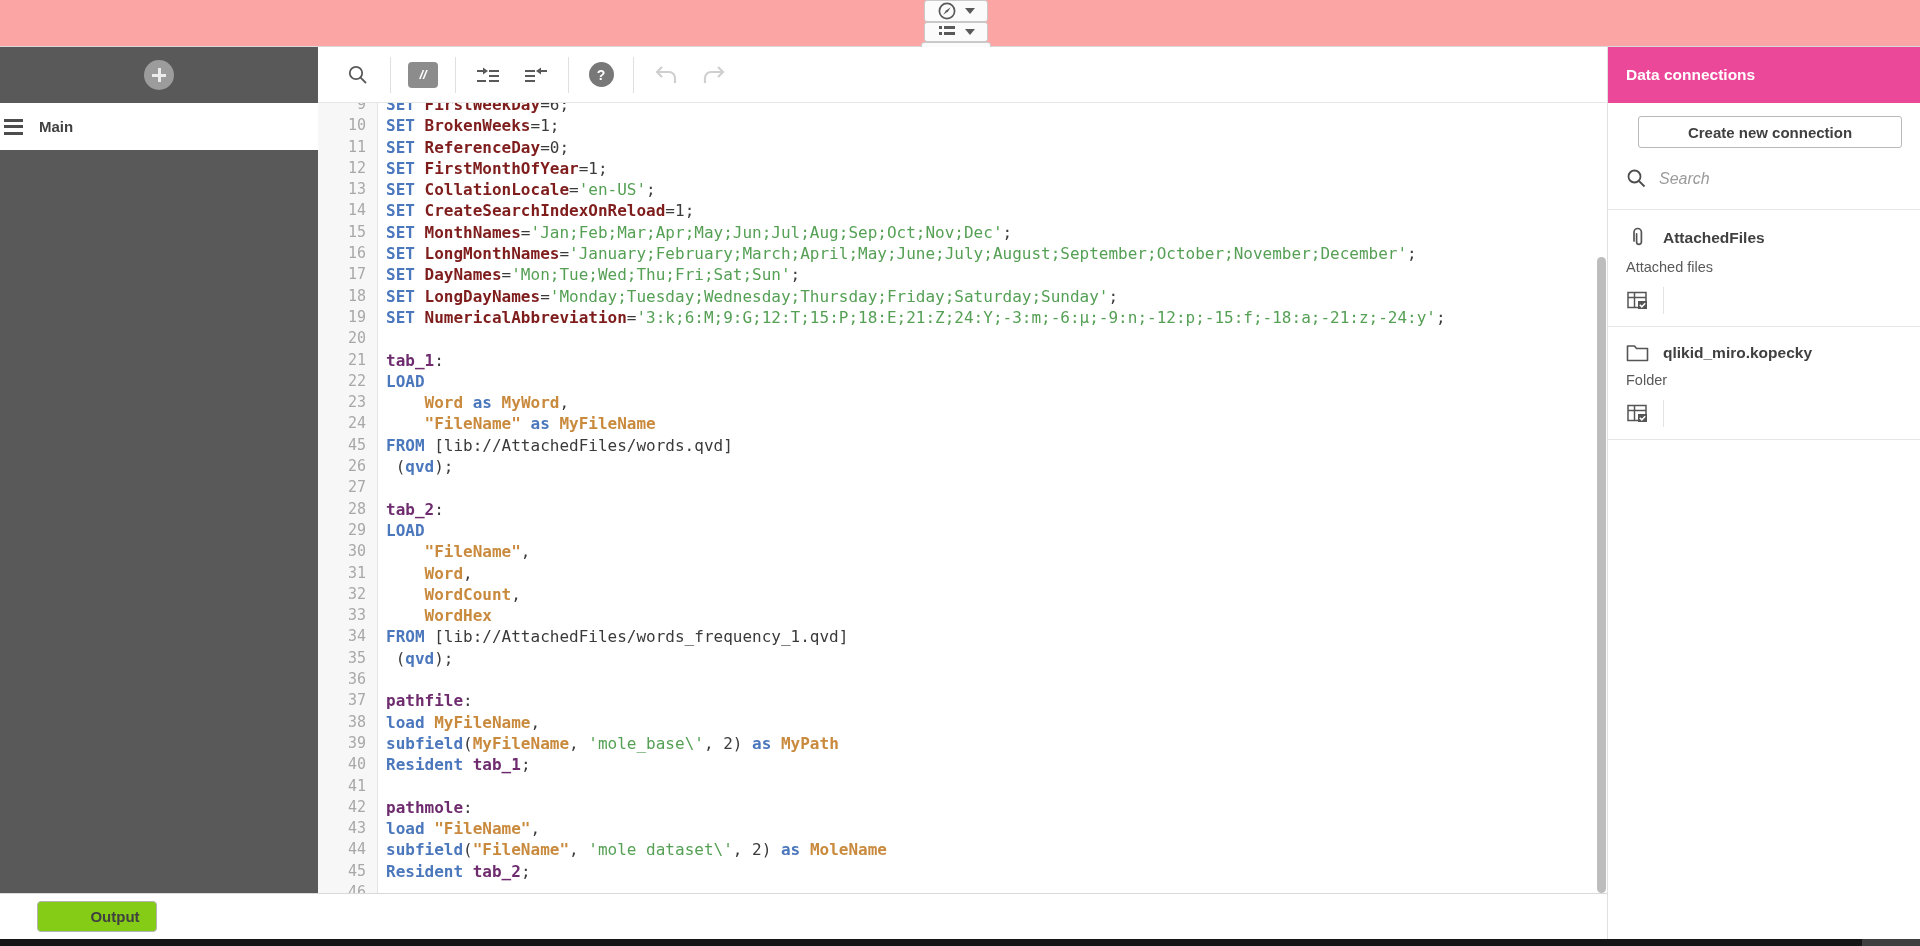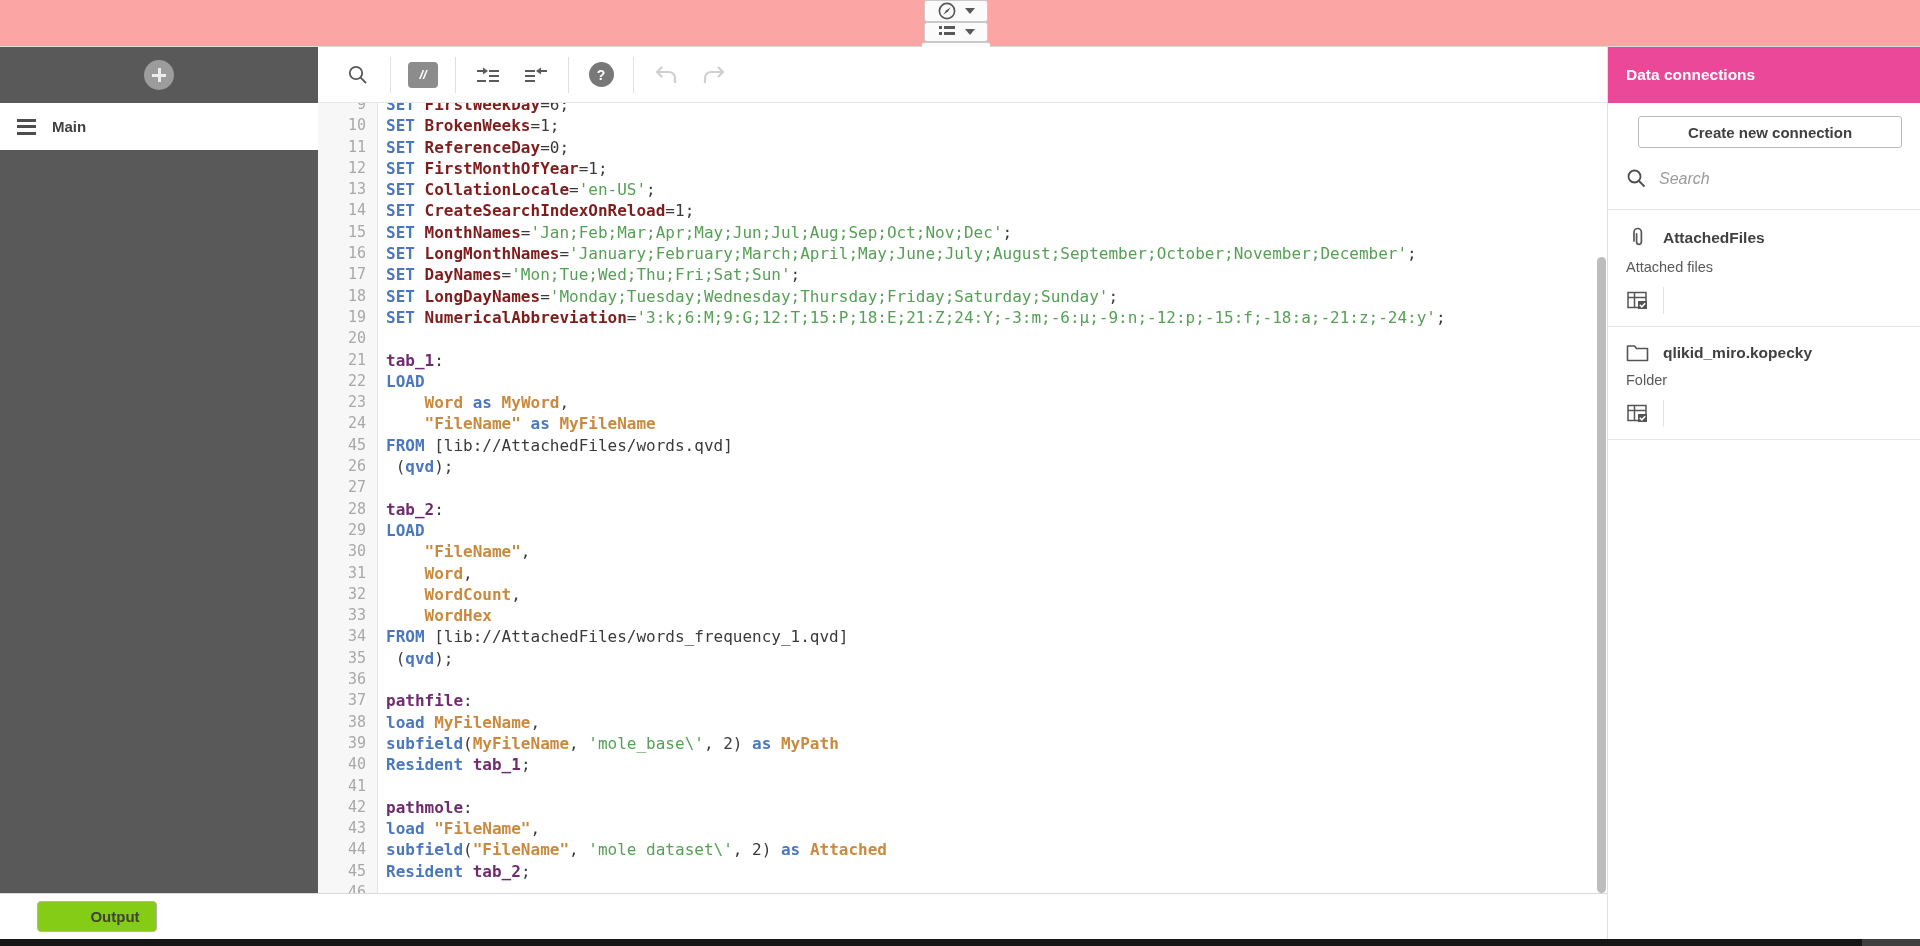--- a/index.html
+++ b/index.html
@@ -29,21 +29,21 @@
   .toggle-btn { width:50px; height:34px; background:#4d4d4d; border-radius:3px; border:none;
                 display:flex; align-items:center; justify-content:center; cursor:pointer; }
 
   
   .sidebar { grid-column:1; grid-row:2; background:#595959; display:flex; flex-direction:column; }
   .sidebar-top { height:56px; display:flex; align-items:center; justify-content:center; }
   .plus-circle { width:30px; height:30px; border-radius:50%; background:#9c9c9c; position:relative; cursor:pointer; border:none; }
   .plus-circle::before, .plus-circle::after { content:""; position:absolute; background:#ececec; }
   .plus-circle::before { left:8px; top:13.5px; width:14px; height:3px; }
   .plus-circle::after  { left:13.5px; top:8px; width:3px; height:14px; }
-  .section-row { height:47px; background:#fff; display:flex; align-items:center; padding-left:17px; gap:16px; cursor:pointer; }
+  .section-row { height:47px; background:#fff; display:flex; align-items:center; padding-left:4px; gap:16px; cursor:pointer; }
   .hamburger { display:flex; flex-direction:column; gap:3.5px; }
   .hamburger span { width:19px; height:3px; background:#4d4d4d; }
   .section-label { font-size:15px; font-weight:bold; color:#404040; }
 
   
   .editor-col { grid-column:2; grid-row:2; display:flex; flex-direction:column; background:#fff; }
   .editor-toolbar { height:56px; border-bottom:1px solid #e6e6e6; display:flex; align-items:center; padding-left:16px; }
   .etb-btn { width:48px; height:44px; background:none; border:none; display:flex; align-items:center; justify-content:center; cursor:pointer; }
   .etb-sep { width:1px; height:36px; background:#e0e0e0; margin:0 8px; }
   .comment-chip { width:30px; height:26px; background:#8c8c8c; border-radius:4px; color:#fff;
@@ -379,21 +379,21 @@
           <div class="code-line">
             <span class="ln">42</span>
             <span class="src"><span class="tk-t">pathmole</span><span class="tk-d">:</span></span>
           </div>
           <div class="code-line">
             <span class="ln">43</span>
             <span class="src"><span class="tk-k">load</span><span class="tk-d"> </span><span class="tk-f">"FileName"</span><span class="tk-d">,</span></span>
           </div>
           <div class="code-line">
             <span class="ln">44</span>
-            <span class="src"><span class="tk-k">subfield</span><span class="tk-d">(</span><span class="tk-f">"FileName"</span><span class="tk-d">, </span><span class="tk-s">'mole dataset\'</span><span class="tk-d">, 2) </span><span class="tk-k">as</span><span class="tk-d"> </span><span class="tk-f">Attached</span></span>
+            <span class="src"><span class="tk-k">subfield</span><span class="tk-d">(</span><span class="tk-f">"FileName"</span><span class="tk-d">, </span><span class="tk-s">'mole dataset\'</span><span class="tk-d">, 2) </span><span class="tk-k">as</span><span class="tk-d"> </span><span class="tk-f">MoleName</span></span>
           </div>
           <div class="code-line">
             <span class="ln">45</span>
             <span class="src"><span class="tk-k">Resident</span><span class="tk-d"> </span><span class="tk-t">tab_2</span><span class="tk-d">;</span></span>
           </div>
           <div class="code-line">
             <span class="ln">46</span>
             <span class="src"></span>
           </div>
         </div>

